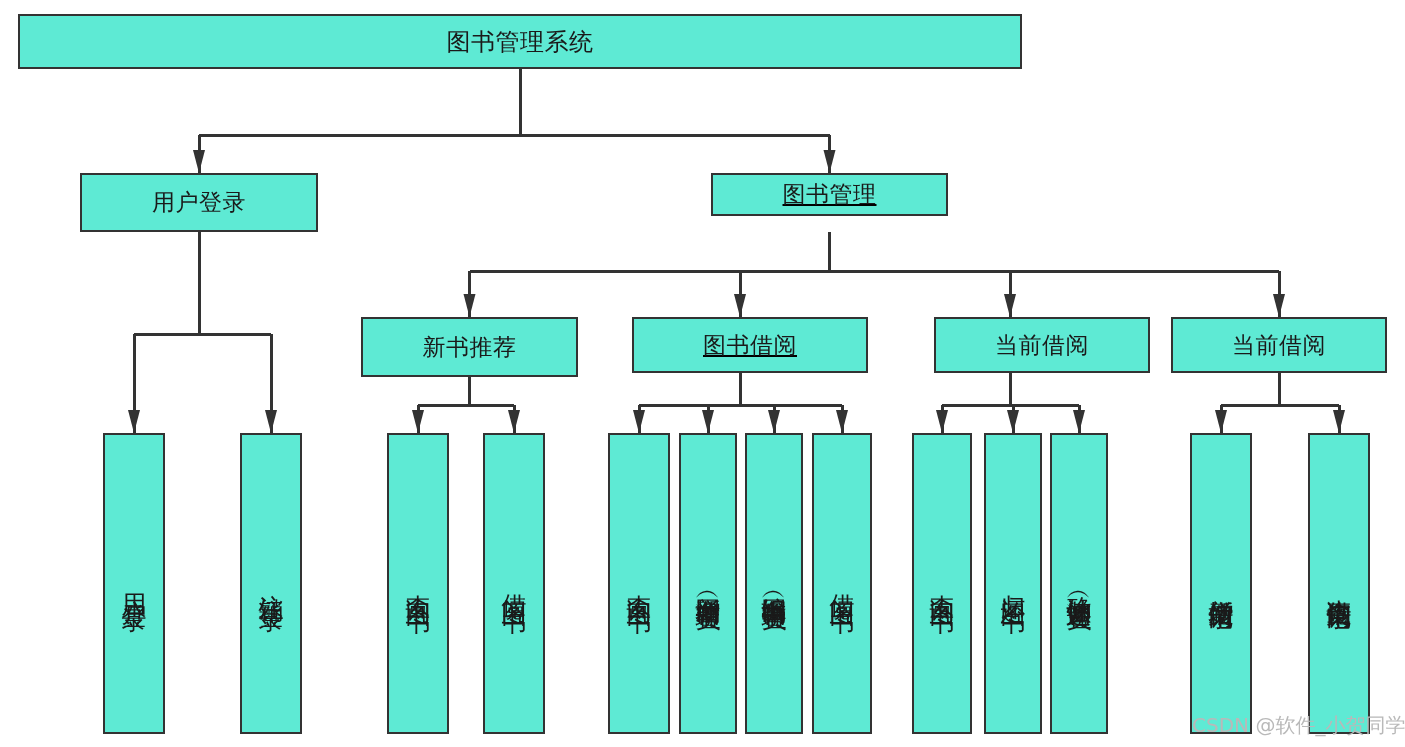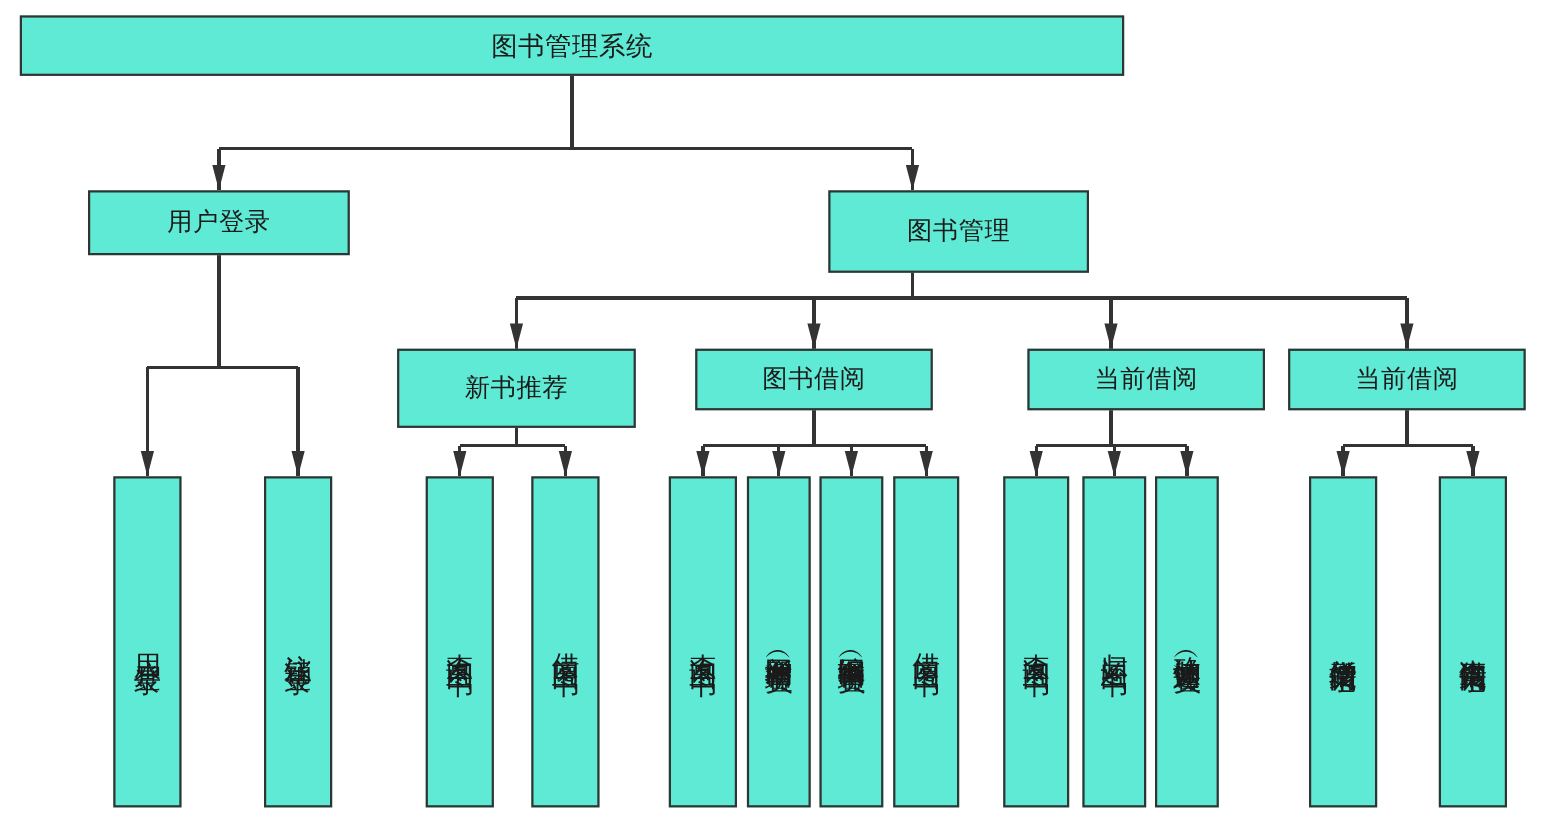--- a/index.html
+++ b/index.html
@@ -129,27 +129,27 @@
       <line x1="1339" y1="405" x2="1339" y2="433" stroke="#333333" stroke-width="3" shape-rendering="crispEdges"></line>
       <path d="M 1333 410 L 1345 410 L 1339 433 Z" fill="#333333"></path>
     </svg>
   <div id="nodes-layer">
       <div class="node horizontal root" style="left: 18px; top: 14px; width: 1004px; height: 55px;">
         <span class="node-label">图书管理系统</span>
       </div>
       <div class="node horizontal" style="left: 80px; top: 173px; width: 238px; height: 59px;">
         <span class="node-label">用户登录</span>
       </div>
-      <div class="node horizontal" style="left: 753px; top: 173px; width: 237px; height: 75px;">
+      <div class="node horizontal" style="left: 711px; top: 173px; width: 237px; height: 43px; text-decoration: underline;">
         <span class="node-label">图书管理</span>
       </div>
-      <div class="node horizontal" style="left: 361px; top: 317px; width: 217px; height: 72px; justify-content: center;">
+      <div class="node horizontal" style="left: 361px; top: 317px; width: 217px; height: 60px; justify-content: center;">
         <span class="node-label">新书推荐</span>
       </div>
-      <div class="node horizontal" style="left: 632px; top: 317px; width: 216px; height: 56px;">
+      <div class="node horizontal" style="left: 632px; top: 317px; width: 236px; height: 56px; text-decoration: underline;">
         <span class="node-label">图书借阅</span>
       </div>
       <div class="node horizontal" style="left: 902px; top: 317px; width: 216px; height: 56px; margin-left: 32px;">
         <span class="node-label">当前借阅</span>
       </div>
       <div class="node horizontal" style="left: 1171px; top: 317px; width: 216px; height: 56px;">
         <span class="node-label">当前借阅</span>
       </div>
       <div class="node vertical" style="left: 103px; top: 433px; width: 62px; height: 301px;">
         <span class="node-label">用户登录</span>
@@ -184,13 +184,14 @@
       <div class="node vertical tight" style="left: 1050px; top: 433px; width: 58px; height: 301px;">
         <span class="node-label">确认归还（管理员）</span>
       </div>
       <div class="node vertical tight" style="left: 1190px; top: 433px; width: 62px; height: 301px;">
         <span class="node-label">新增借阅记录</span>
       </div>
       <div class="node vertical tight" style="left: 1308px; top: 433px; width: 62px; height: 301px;">
         <span class="node-label">查询借阅记录</span>
       </div>
     </div>
+  <div class="watermark" style="left: 1192px; top: 712px; color: rgb(185, 185, 185);">CSDN @软件_小贺同学</div>
 </div>
 
 </body></html>

